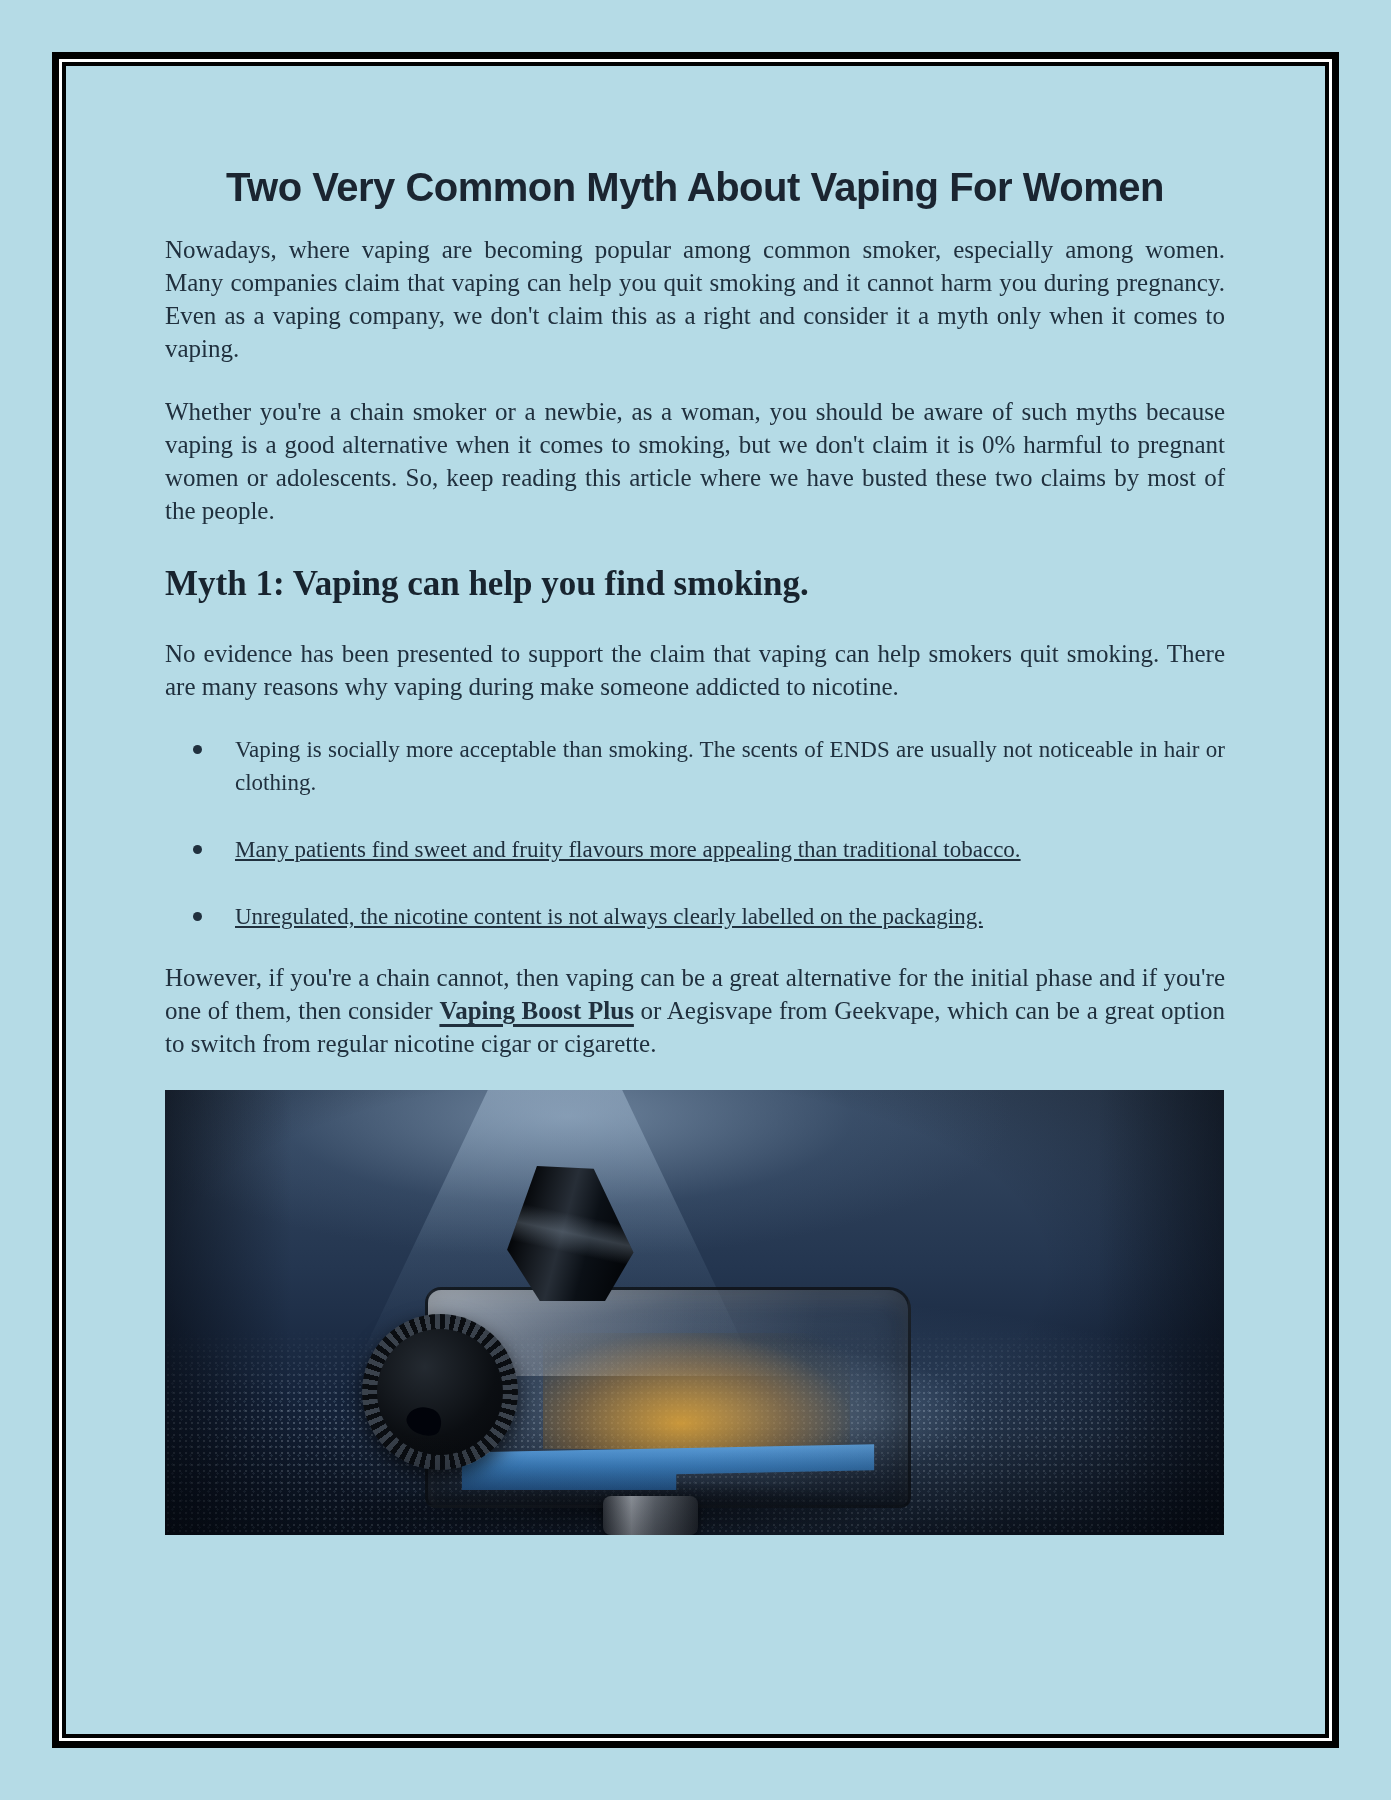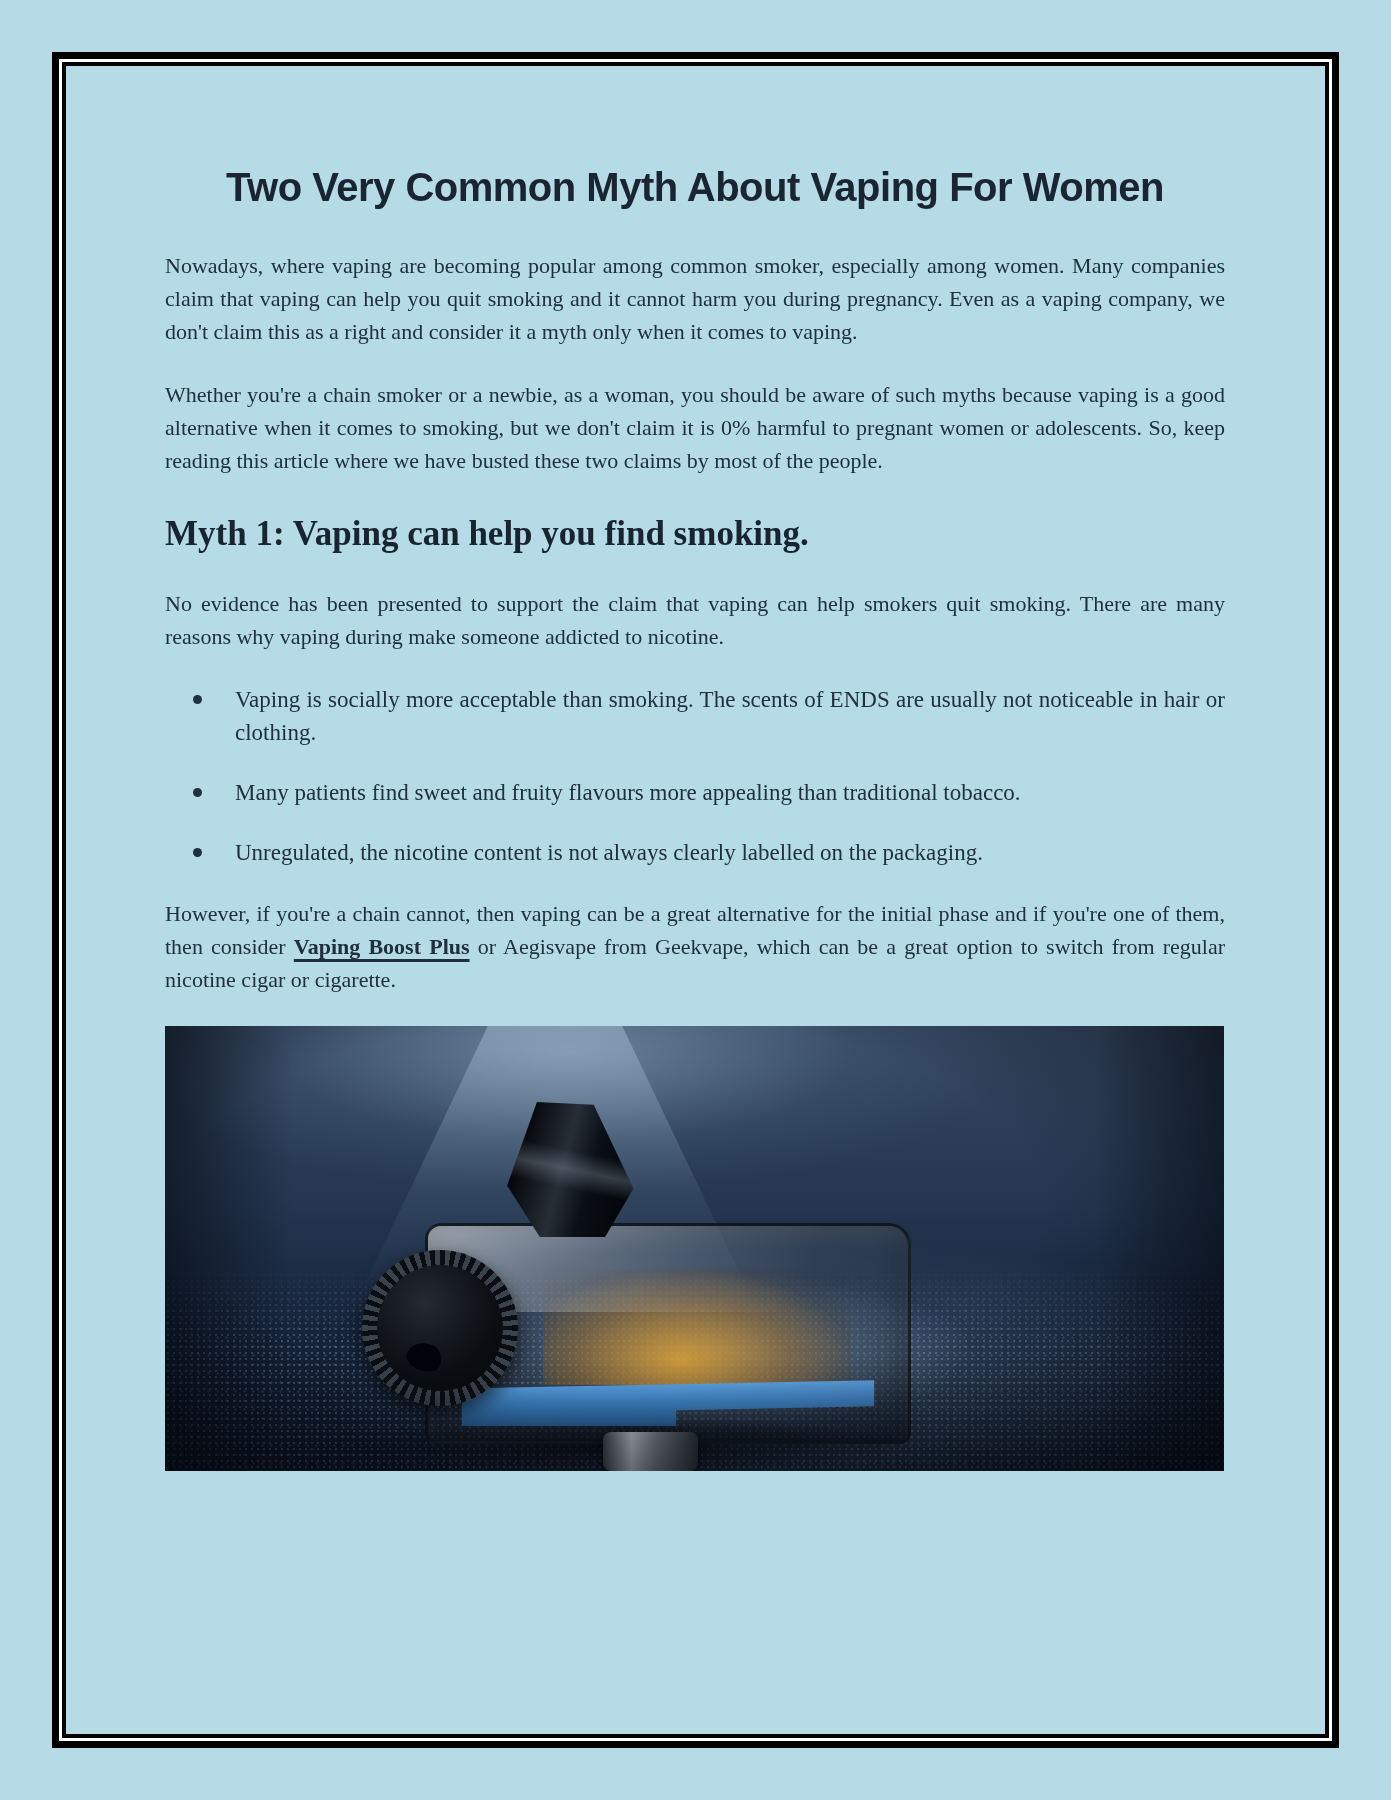--- a/index.html
+++ b/index.html
@@ -30,24 +30,24 @@
     color: #20303e;
   }
   .title {
     font-family: "Liberation Sans", sans-serif;
     font-weight: 700;
     font-size: 40px;
     line-height: 52px;
     letter-spacing: -0.5px;
     text-align: center;
     color: #1b2531;
-    margin: 0 0 36px 0;
+    margin: 0 0 20px 0;
   }
   p.body {
-    font-size: 22px;
+    font-size: 25px;
     line-height: 33px;
     text-align: justify;
     margin: 0 0 30px 0;
   }
   h2.myth-heading {
     font-family: "Liberation Serif", serif;
     font-weight: 700;
     font-size: 35px;
     line-height: 46px;
     color: #18242f;
@@ -58,21 +58,21 @@
     margin: 24px 0 28px 0;
     padding: 0;
   }
   ul.bullets li {
     position: relative;
     padding-left: 70px;
     font-size: 23px;
     line-height: 33px;
     text-align: justify;
   }
-  ul.bullets li + li { margin-top: 27px; }
+  ul.bullets li + li { margin-top: 34px; text-decoration: underline; }
   .dot {
     position: absolute;
     left: 28px;
     top: 12px;
     width: 9px;
     height: 9px;
     border-radius: 50%;
     background: #20303e;
   }
   .link-bold {

